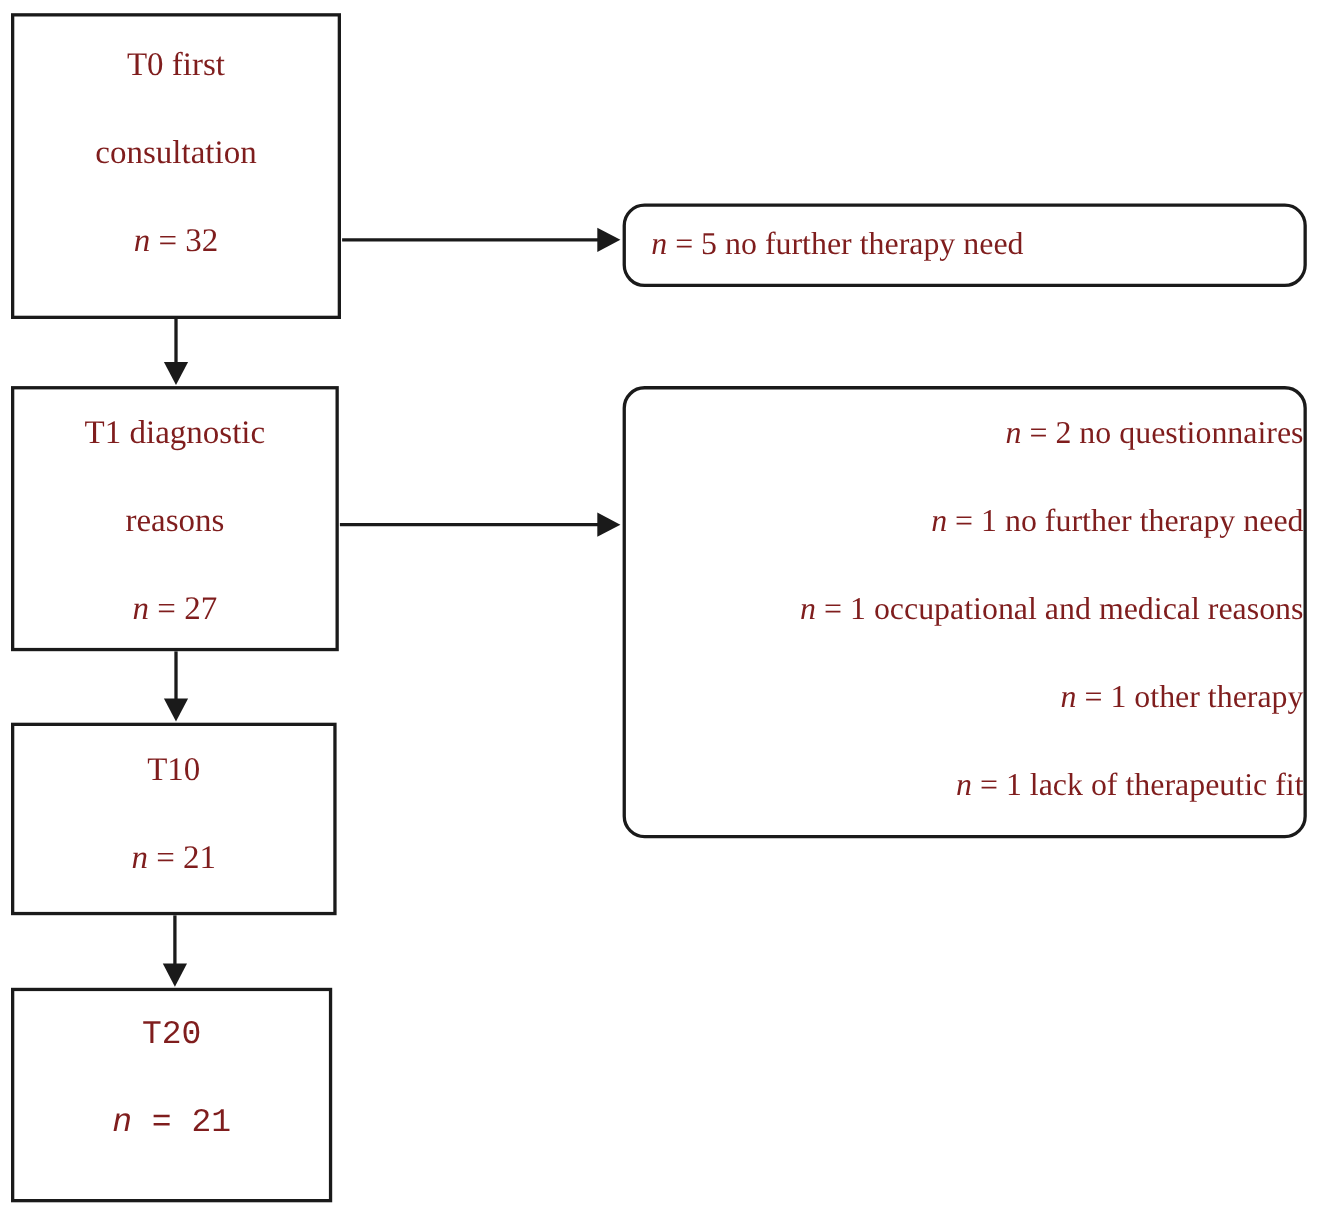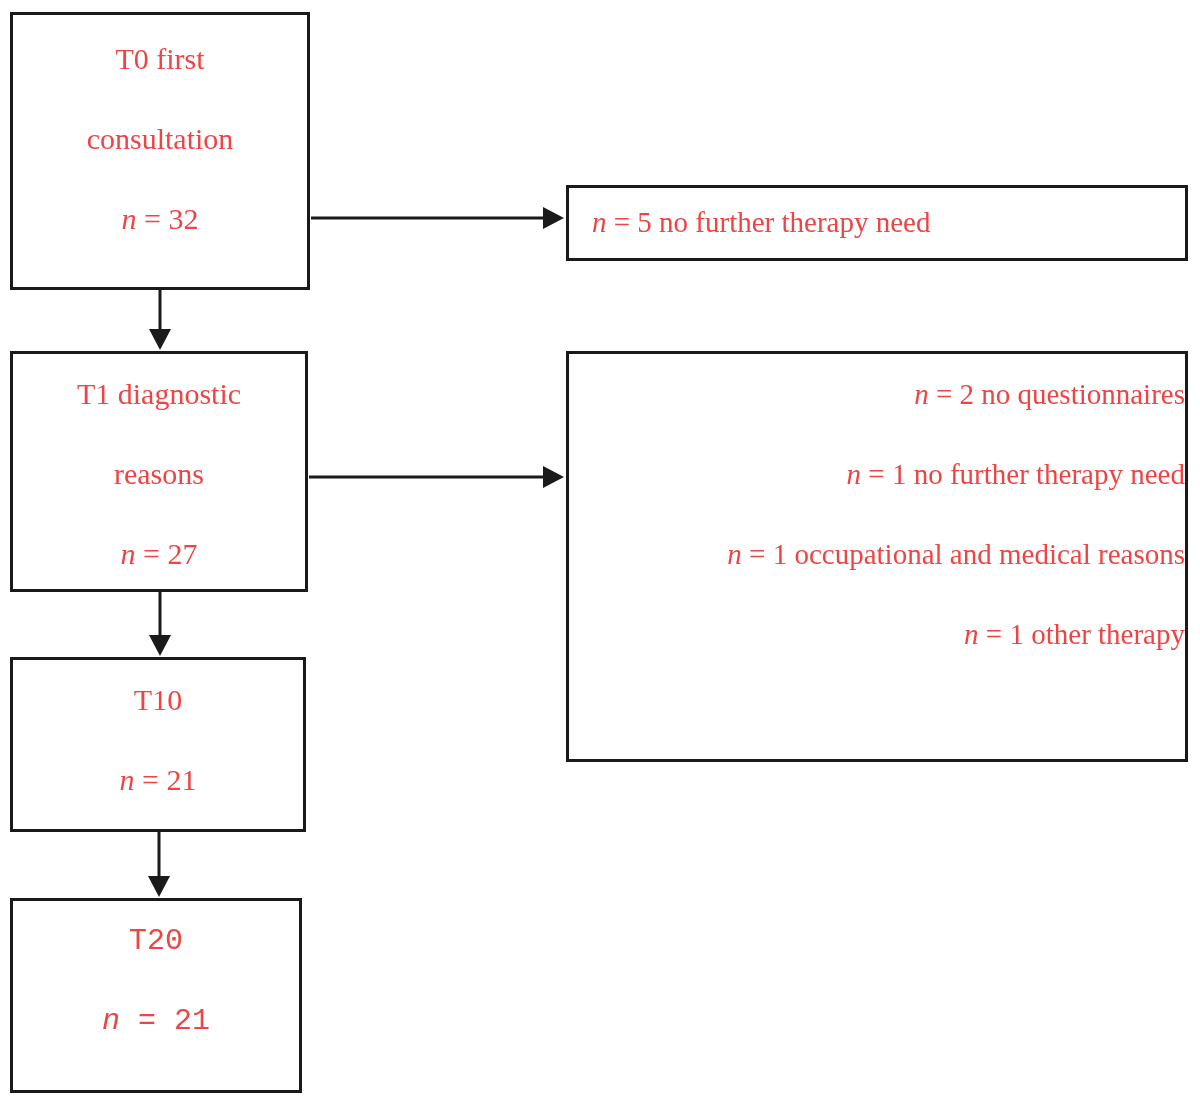--- a/index.html
+++ b/index.html
@@ -6,21 +6,21 @@
     margin: 0;
     padding: 0;
     background: #ffffff;
   }
   .canvas {
     position: relative;
     width: 1200px;
     height: 1111px;
     background: #ffffff;
     font-family: "Liberation Serif", "DejaVu Serif", serif;
-    color: #ef4444;
+    color: #7f1d1d;
     overflow: hidden;
   }
   .arrow-layer {
     position: absolute;
     left: 0;
     top: 0;
     width: 1200px;
     height: 1111px;
   }
   .flow-box {
@@ -30,20 +30,21 @@
     background: #ffffff;
   }
   .stage-box {
     text-align: center;
     font-size: 30px;
   }
   .dropout-box {
     text-align: left;
     font-size: 29px;
     padding-left: 23px;
+    border-radius: 20px;
   }
   .box-line {
     line-height: 80px;
     white-space: pre;
   }
   .stage-box .box-line { line-height: 80px; }
   .single-line-box {
     display: block;
   }
   .single-line-box .box-line { line-height: 69px; }
@@ -115,15 +116,16 @@
 
   <div id="box-d0" class="flow-box dropout-box single-line-box">
     <div class="box-line"><span class="var">n</span><span> = 5 no further therapy need</span></div>
   </div>
 
   <div id="box-d1" class="flow-box dropout-box">
     <div class="box-line"><span class="var">n</span><span> = 2 no questionnaires</span></div>
     <div class="box-line"><span class="var">n</span><span> = 1 no further therapy need</span></div>
     <div class="box-line"><span class="var">n</span><span> = 1 occupational and medical reasons</span></div>
     <div class="box-line"><span class="var">n</span><span> = 1 other therapy</span></div>
+    <div class="box-line"><span class="var">n</span><span> = 1 lack of therapeutic fit</span></div>
   </div>
 
 </div>
 
 </body></html>

